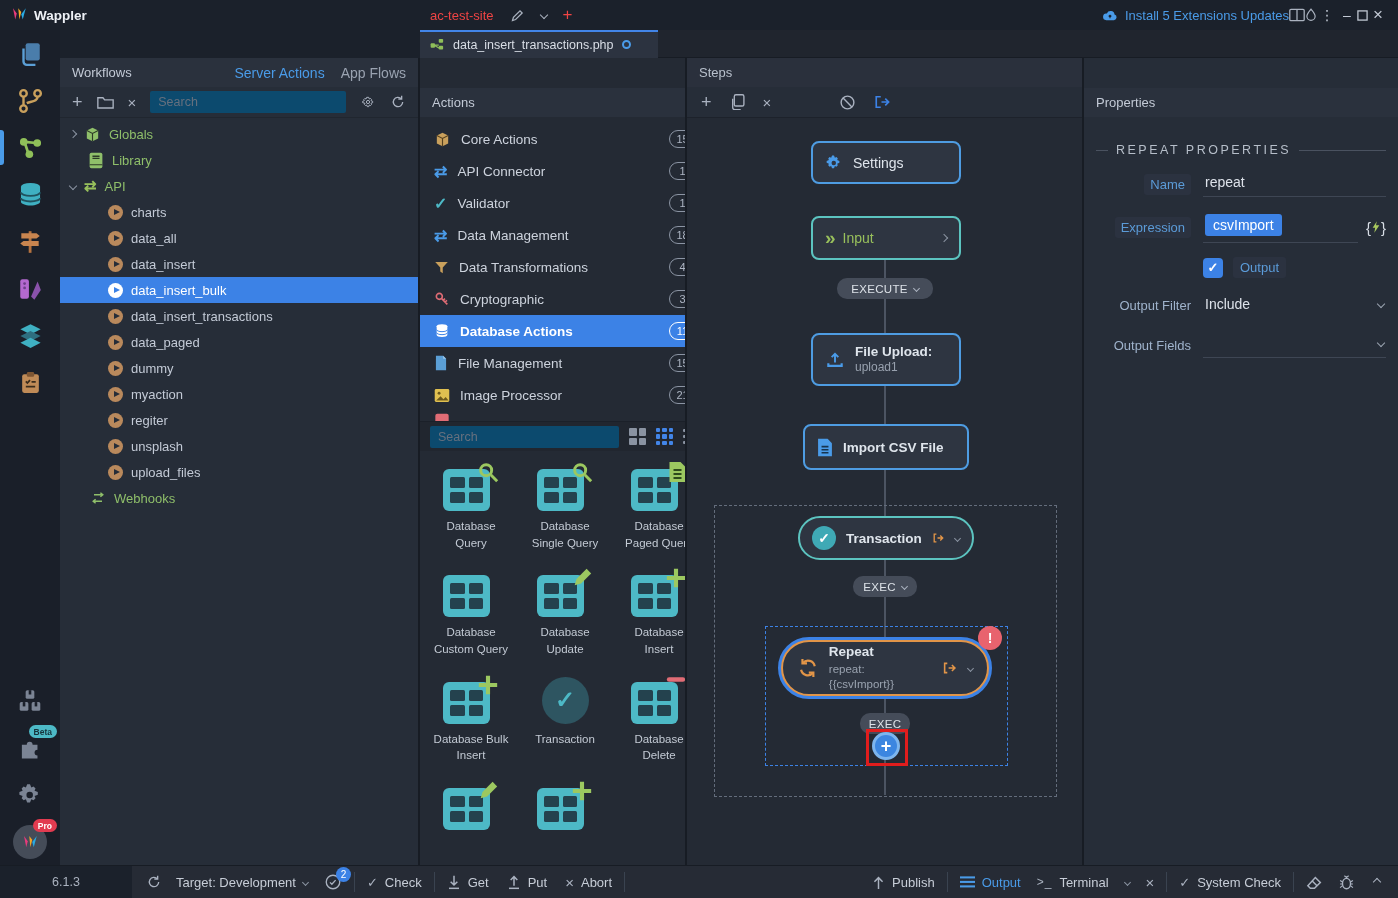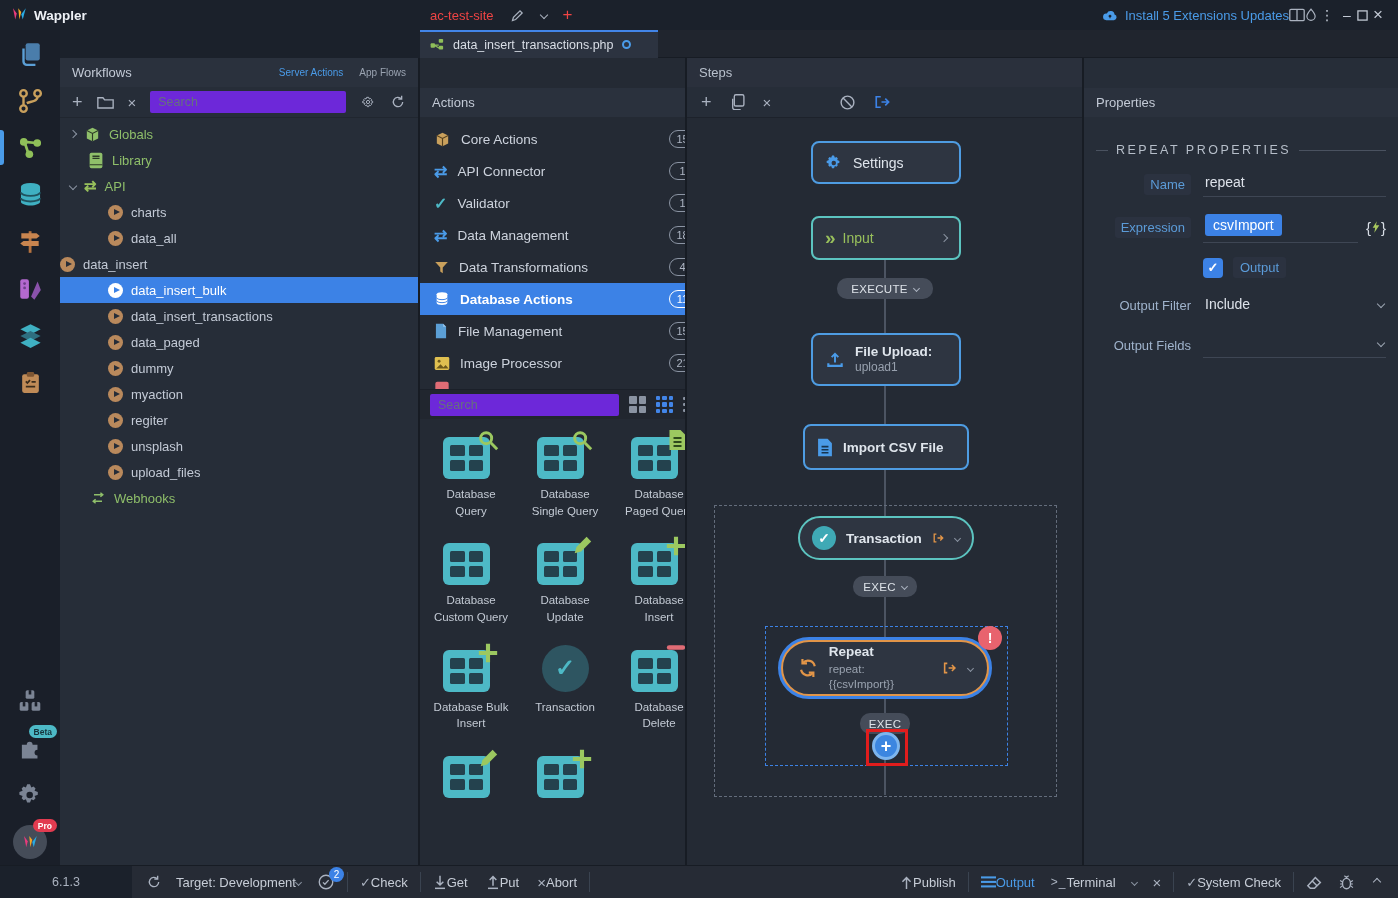--- a/index.html
+++ b/index.html
@@ -25,23 +25,23 @@
 .rail{position:absolute;left:0;top:30px;width:60px;height:835px;background:#1a1f29;display:flex;flex-direction:column;align-items:center}
 .rail .ric{position:relative;width:60px;height:47px;display:flex;align-items:center;justify-content:center}
 .rail .active-bar{position:absolute;left:0;top:6px;width:4px;height:35px;background:#4a9be8;border-radius:0 3px 3px 0}
 .badge-pill{position:absolute;top:1px;right:3px;font-size:8.5px;font-weight:bold;border-radius:7px;padding:1.5px 5px}
 .rail-bottom{margin-top:auto}
 
 .panel-h1{height:29px;background:#2a313d;display:flex;align-items:center;padding:0 12px;color:#c3cad6;font-size:13px}
 .vdiv{position:absolute;top:58px;height:807px;width:2px;background:#171c24;z-index:4}
 
 .wf{position:absolute;left:60px;top:58px;width:358px;height:807px;background:#262d38}
-.wf-tabs{margin-left:auto;display:flex;gap:16px;font-size:10px}
+.wf-tabs{margin-left:auto;display:flex;gap:16px;font-size:14px}
 .wf-toolbar{height:31px;display:flex;align-items:center;gap:14px;padding:0 12px;background:#262d38;border-bottom:1px solid #20262f;color:#aab2c0}
-.search-box{flex:1;height:22px;background:#6d28d9;border:none;border-radius:2px;color:#c7cdd7;font-size:12.5px;padding:0 8px;outline:none;font-family:inherit}
+.search-box{flex:1;height:22px;background:#0c4a6e;border:none;border-radius:2px;color:#c7cdd7;font-size:12.5px;padding:0 8px;outline:none;font-family:inherit}
 .search-box::placeholder{color:#66707e}
 .trow{height:26px;display:flex;align-items:center;gap:8px;color:#c3cad6;font-size:13px}
 .trow .grp{color:#8fbf6a}
 .trow.sel{background:#3c82e6;color:#fff}
 .playico{width:15px;height:15px;border-radius:50%;background:#b9895c;position:relative;flex:none}
 .playico::after{content:"";position:absolute;left:5.5px;top:4px;border-left:6px solid #262d38;border-top:3.5px solid transparent;border-bottom:3.5px solid transparent}
 .playico.w{background:#fff}.playico.w::after{border-left-color:#3c82e6}
 
 .acts{position:absolute;left:420px;top:58px;width:290px;height:807px;background:#242a34;display:flex;flex-direction:column}
 .acts .panel-h1{margin-top:30px}
@@ -87,21 +87,21 @@
 .plabel.blue{color:#5b9bd8}
 .plabel .chip{background:#2b3240;padding:3px 6px;border-radius:3px}
 .pval{flex:1;margin-left:12px;border-bottom:1px solid #3e4654;padding:3px 2px 6px;color:#dde2ea;font-size:14px;display:flex;align-items:center;min-height:26px}
 .pval.noline{border-bottom:none}
 .selchip{background:#3c82e6;color:#fff;padding:3px 8px;border-radius:3px}
 .cb{width:20px;height:20px;border-radius:4px;background:#3c82e6;color:#fff;font-size:13px;font-weight:bold;display:flex;align-items:center;justify-content:center;flex:none}
 .bolt{display:flex;align-items:center;color:#d8dee6;font-size:15px;margin-left:8px}
 
 .sb{position:absolute;left:0;top:865px;width:1398px;height:33px;background:#262b35;border-top:1px solid #171c24;display:flex;align-items:center;color:#c7cdd7;font-size:13px}
 .sb-dark{width:132px;height:100%;background:#1b212b;display:flex;align-items:center;justify-content:center;color:#aab2bf;font-size:12.5px;flex:none}
-.sb-item{display:flex;align-items:center;color:#c7cdd7}
+.sb-item{display:flex;align-items:center;gap:7px;color:#c7cdd7}
 .sep{width:1px;height:20px;background:#3a4350;margin:0 12px;flex:none}
 .icn{color:#aab2c0}
 .blue{color:#4a9be8}.green{color:#98c05c}
 </style>
 </head>
 <body>
 
 <div id="app">
 
   <div class="titlebar">
@@ -306,21 +306,21 @@
         <span class="grp">API</span>
       </div>
       <div class="trow" style="padding-left:48px">
           <span class="playico"></span>
           <span>charts</span>
         </div>
       <div class="trow" style="padding-left:48px">
           <span class="playico"></span>
           <span>data_all</span>
         </div>
-      <div class="trow" style="">
+      <div class="trow" style="padding-left:48px">
           <span class="playico"></span>
           <span>data_insert</span>
         </div>
       <div class="trow sel" style="padding-left:48px">
           <span class="playico w"></span>
           <span>data_insert_bulk</span>
         </div>
       <div class="trow" style="padding-left:48px">
           <span class="playico"></span>
           <span>data_insert_transactions</span>
@@ -386,20 +386,28 @@
         <span class="blue" style="font-size:16px;font-weight:bold">⇄</span>
         <span>Data Management</span>
           <span class="cnt">18</span>
       </div>
       <div class="cat">
         <svg width="15" height="15" viewBox="0 0 24 24">
             <path d="M2 3h20l-8 9v9l-4-2.5V12z" fill="#c9a05c"></path>
           </svg>
         <span>Data Transformations</span>
           <span class="cnt">4</span>
+      </div>
+      <div class="cat">
+        <svg width="16" height="16" viewBox="0 0 24 24">
+            <circle cx="8" cy="8" r="4.5" fill="none" stroke="#e06c75" stroke-width="2.4"></circle>
+            <path d="M11.5 11.5L20 20M16.5 16.5l3-2.5M13.8 13.8l2.8-2.3" stroke="#e06c75" stroke-width="2.4" fill="none"></path>
+          </svg>
+        <span>Cryptographic</span>
+          <span class="cnt">3</span>
       </div>
       <div class="cat sel">
         <svg width="16" height="16" viewBox="0 0 24 24">
             <ellipse cx="12" cy="5" rx="8" ry="3" fill="#fff"></ellipse>
             <path d="M4 5v13c0 1.7 3.6 3 8 3s8-1.3 8-3V5z" fill="#fff"></path>
             <path d="M4 10c0 1.7 3.6 3 8 3s8-1.3 8-3M4 14.5c0 1.7 3.6 3 8 3s8-1.3 8-3" fill="none" stroke="#3c82e6" stroke-width="1.5"></path>
           </svg>
         <span style="font-weight:bold">Database Actions</span>
           <span class="cnt">11</span>
       </div>

